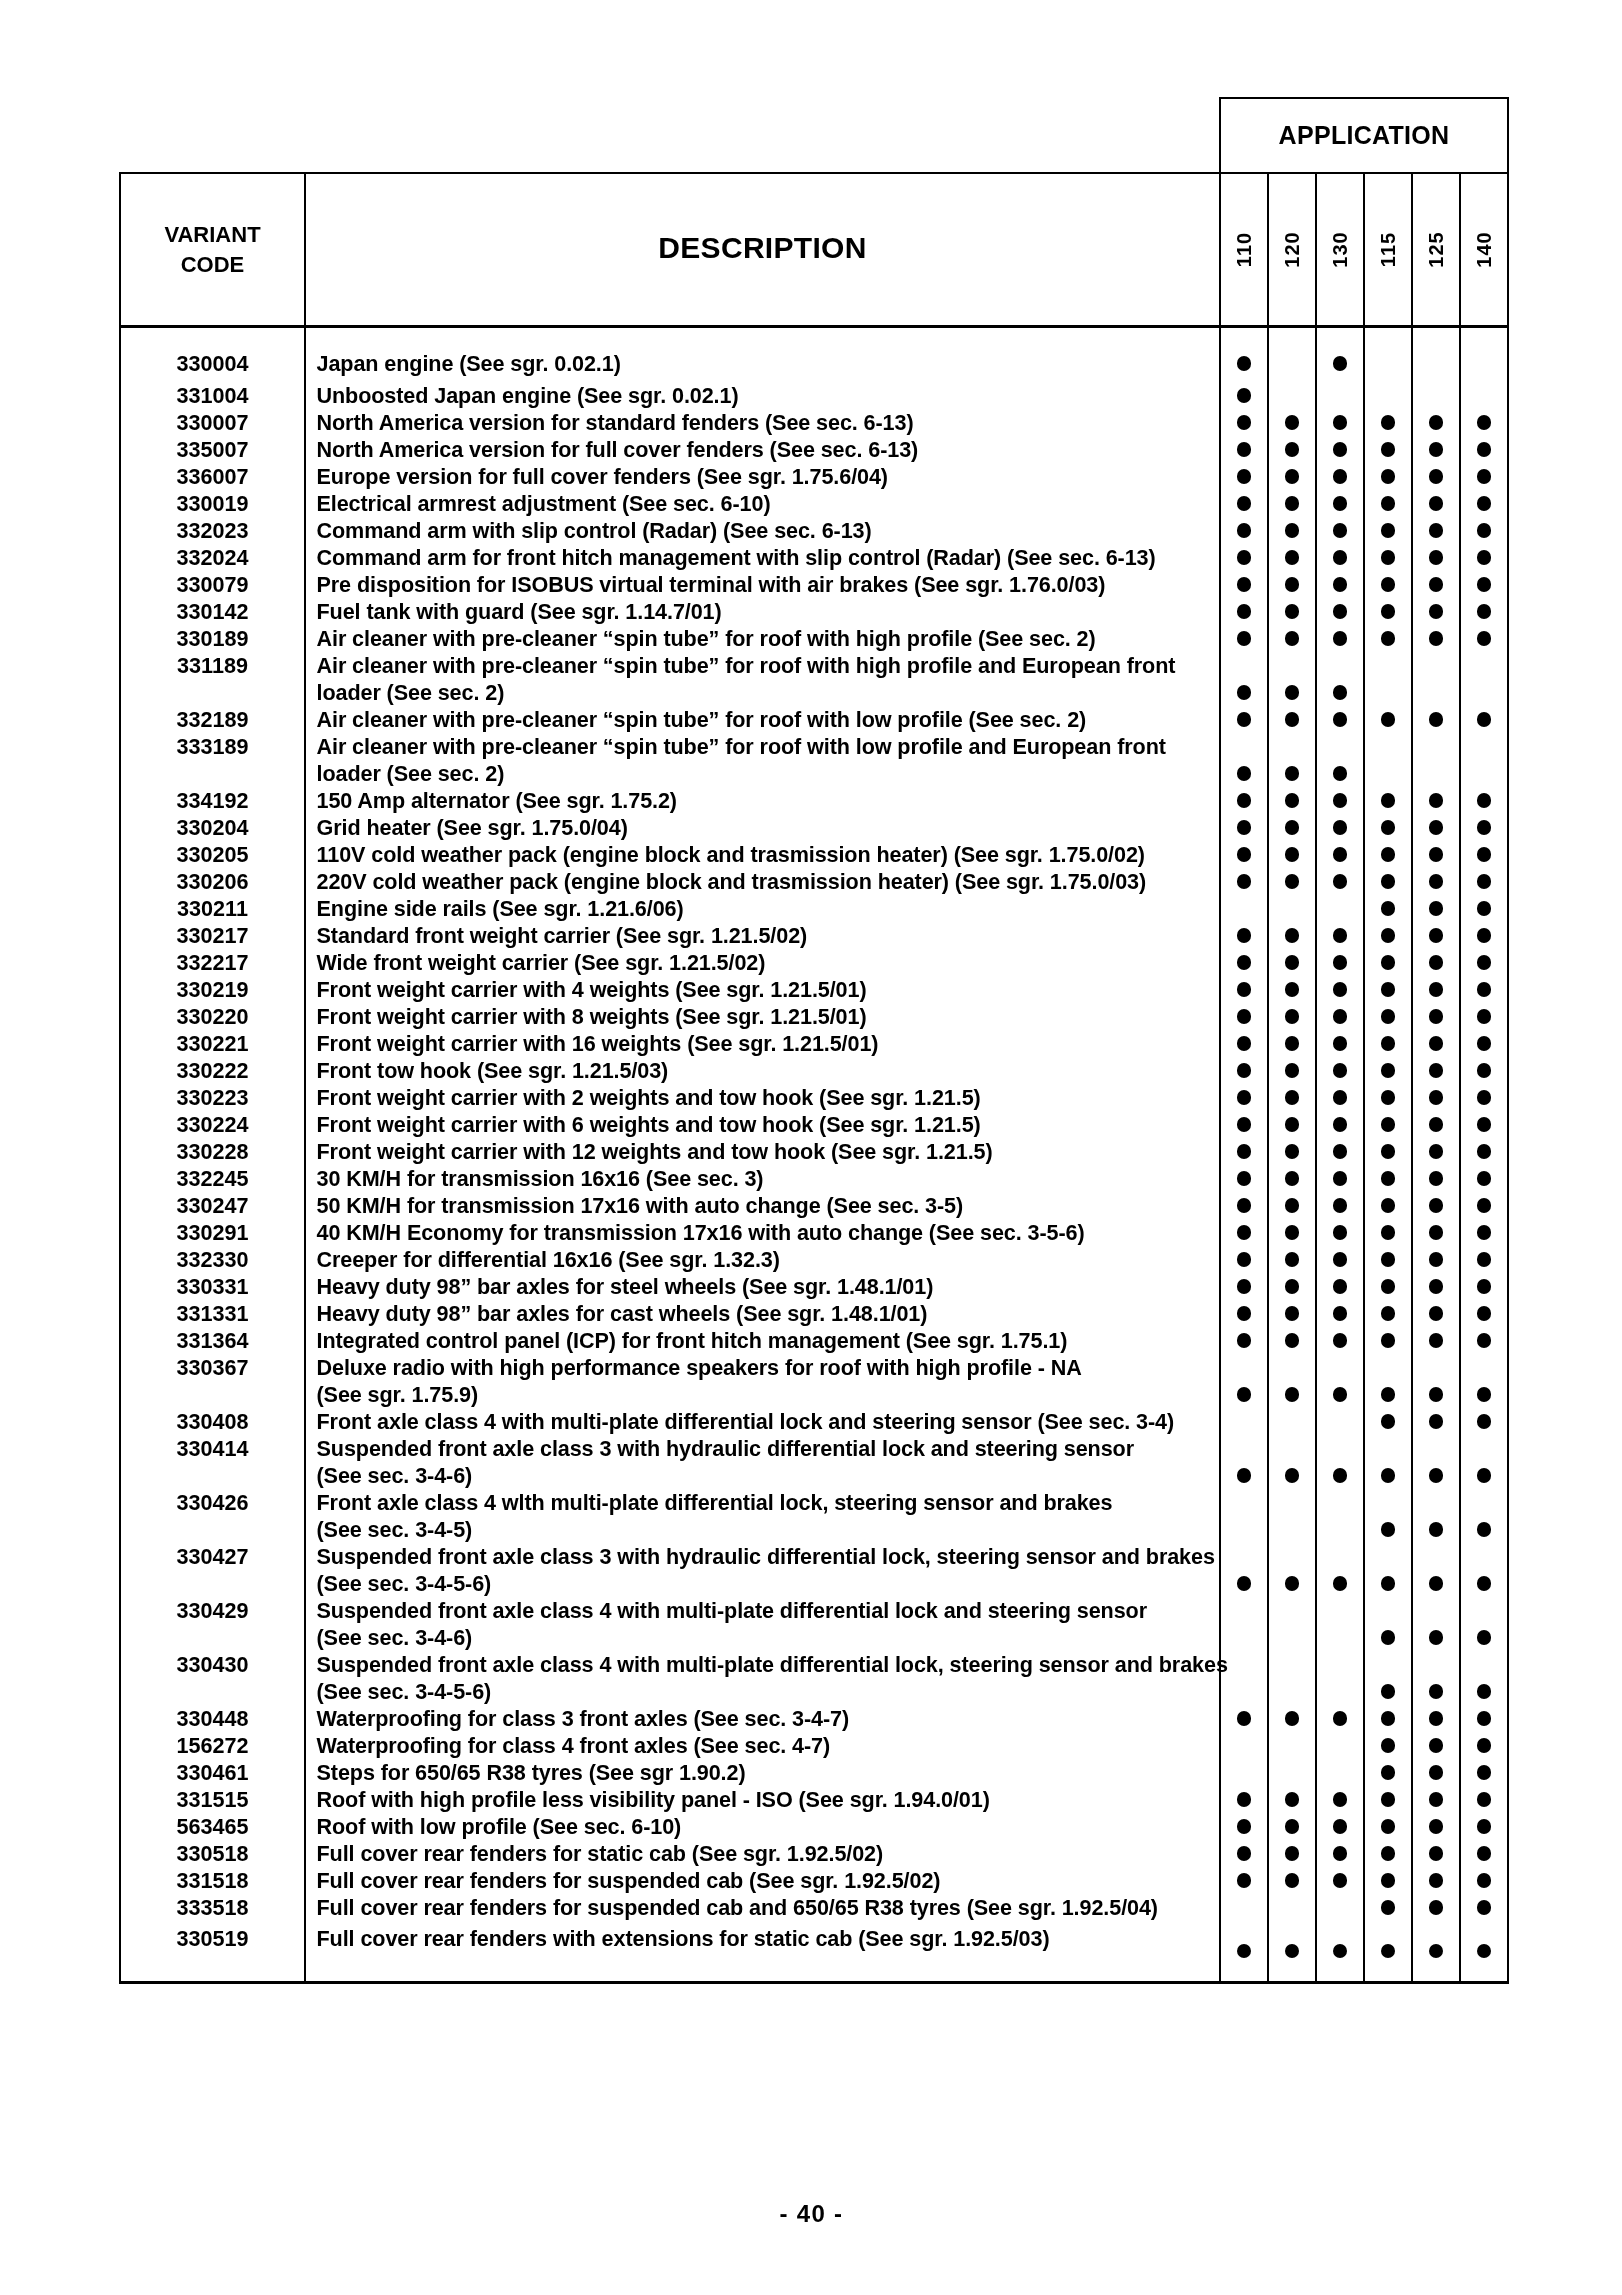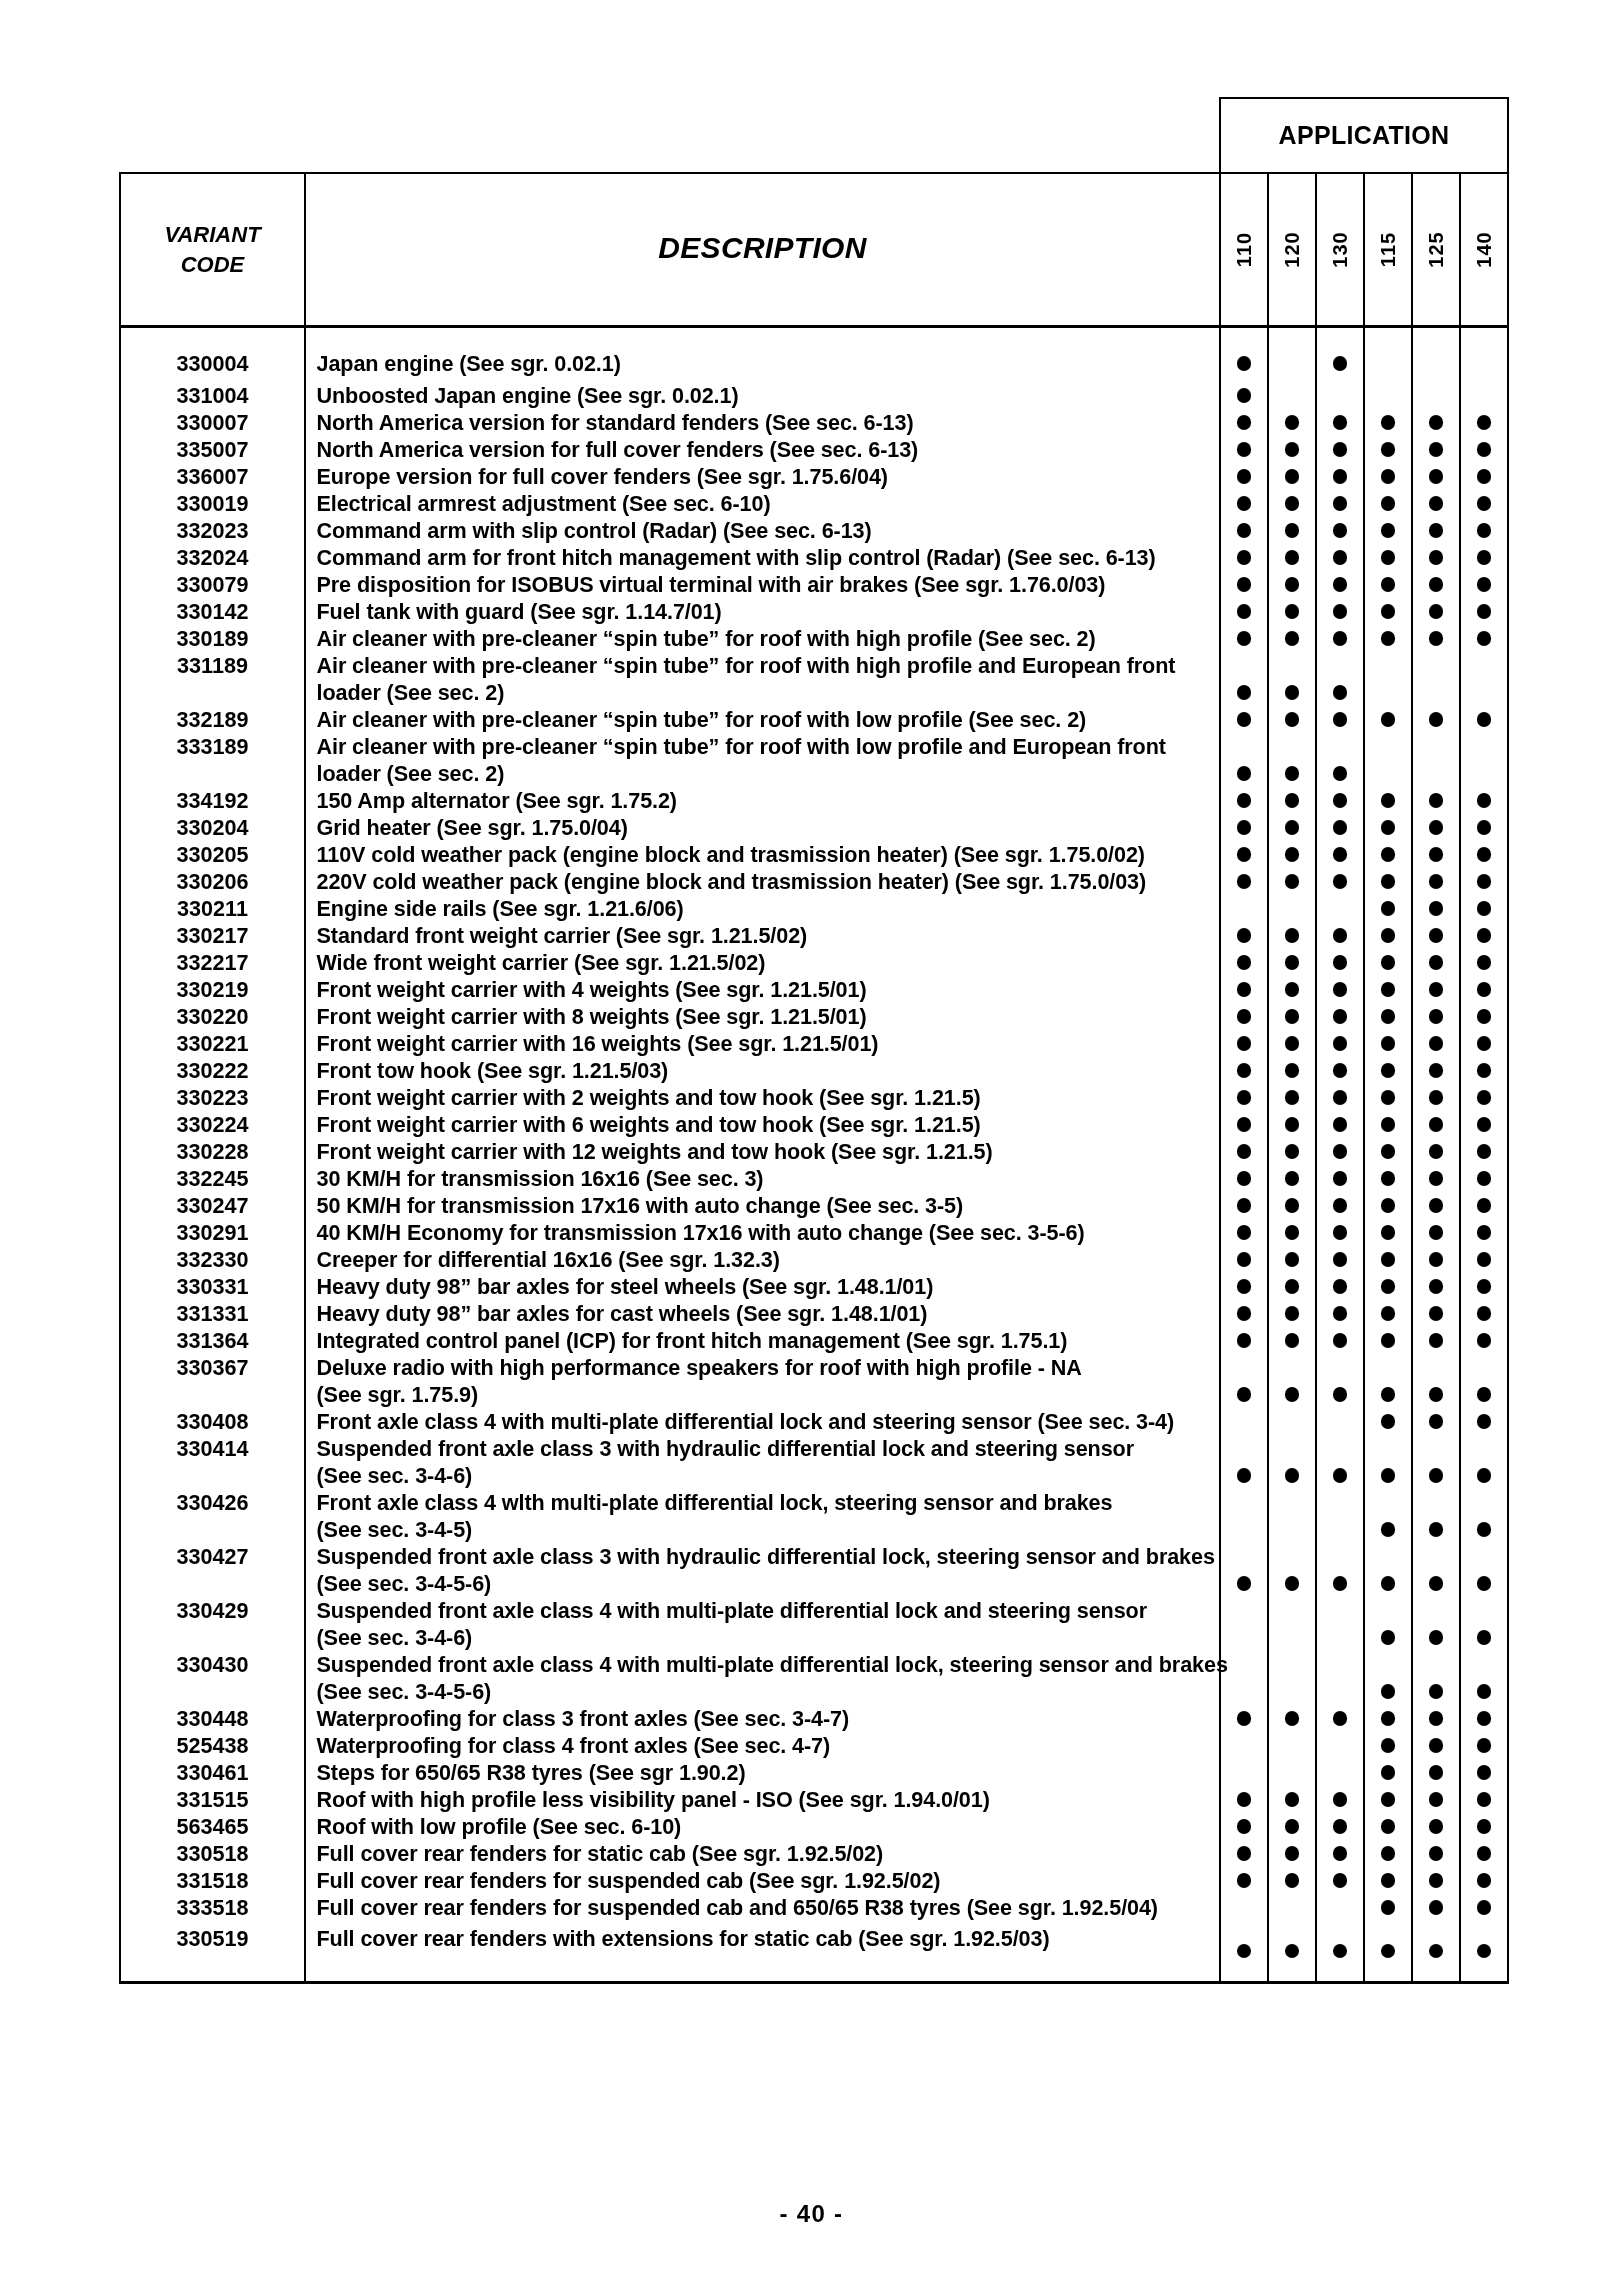--- a/index.html
+++ b/index.html
@@ -63,21 +63,20 @@
   }
 
   .hdr-code, .hdr-desc {
     border-left: 2px solid #000;
     border-right: 2px solid #000;
     border-top: 2px solid #000;
     border-bottom: 3.3px solid #000;
     text-align: center;
     vertical-align: middle;
     height: 149px;
-    font-style: italic;
   }
   .hdr-code {
     font-size: 22px;
     font-weight: bold;
     line-height: 1.32;
   }
   .hdr-desc {
     font-size: 30px;
     font-weight: bold;
     letter-spacing: 0.3px;
@@ -732,21 +731,21 @@
             <td class="code">330448</td>
             <td class="desc">Waterproofing for class 3 front axles (See sec. 3-4-7)</td>
             <td class="app"><span class="dot"></span></td>
             <td class="app"><span class="dot"></span></td>
             <td class="app"><span class="dot"></span></td>
             <td class="app"><span class="dot"></span></td>
             <td class="app"><span class="dot"></span></td>
             <td class="app last"><span class="dot"></span></td>
           </tr>
           <tr>
-            <td class="code">525438</td>
+            <td class="code">156272</td>
             <td class="desc">Waterproofing for class 4 front axles (See sec. 4-7)</td>
             <td class="app"><span class="dot off"></span></td>
             <td class="app"><span class="dot off"></span></td>
             <td class="app"><span class="dot off"></span></td>
             <td class="app"><span class="dot"></span></td>
             <td class="app"><span class="dot"></span></td>
             <td class="app last"><span class="dot"></span></td>
           </tr>
           <tr>
             <td class="code">330461</td>

